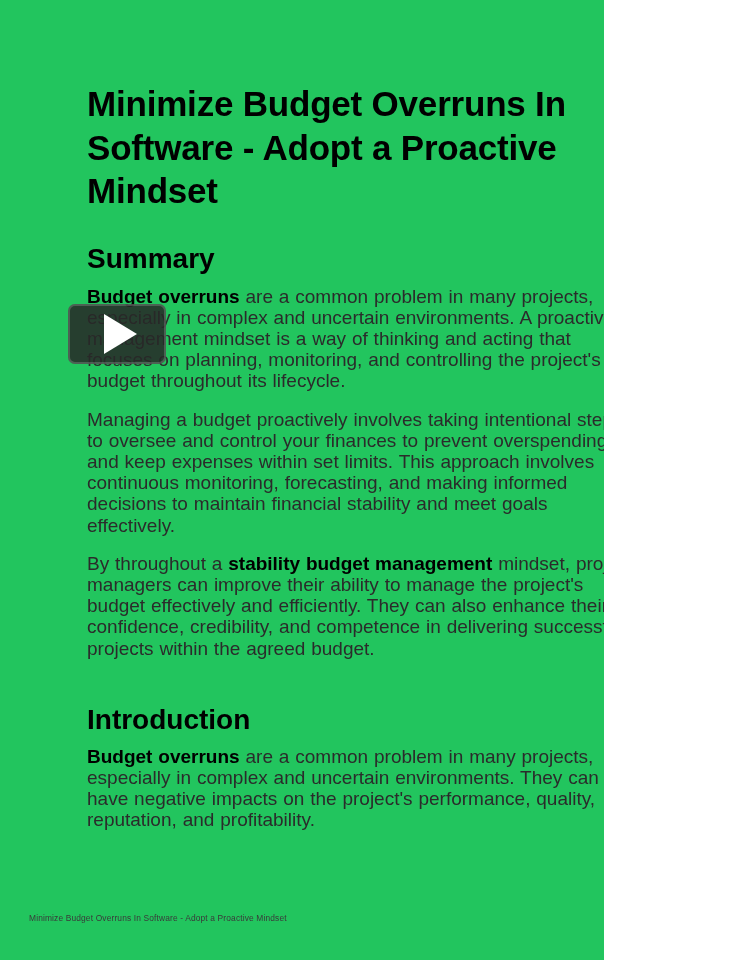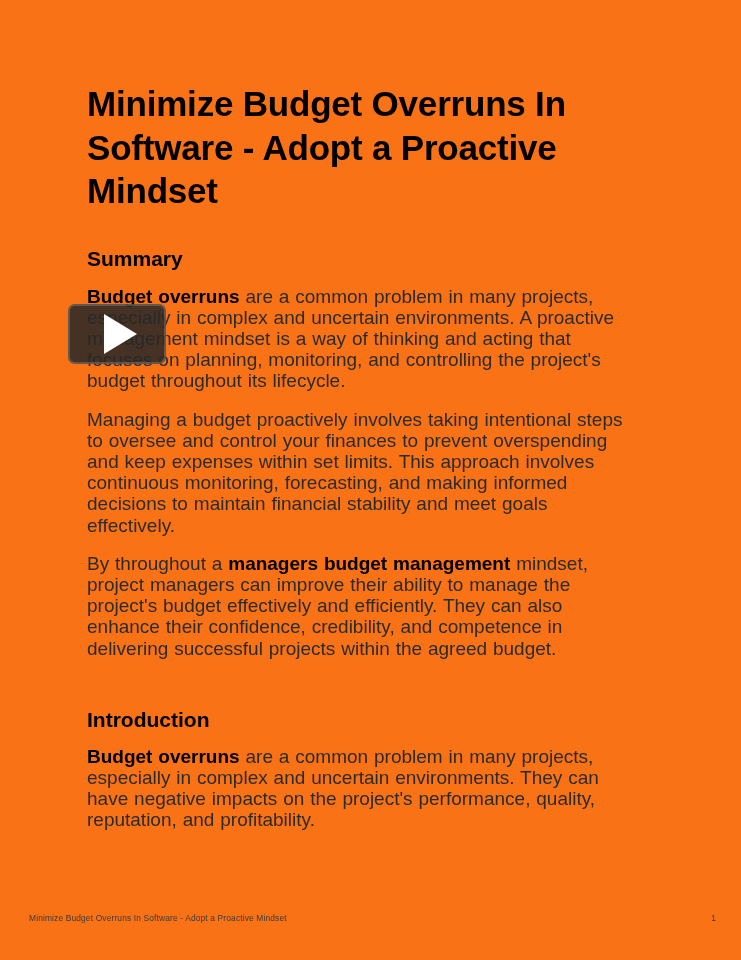--- a/index.html
+++ b/index.html
@@ -7,43 +7,43 @@
     margin: 0;
     padding: 0;
     background: #ffffff;
   }
   body {
     font-family: "Liberation Sans", sans-serif;
     -webkit-font-smoothing: antialiased;
   }
   #page {
     position: relative;
-    width: 741px;
+    width: 604px;
     height: 960px;
-    background: #f97316;
+    background: #22c55e;
     overflow: hidden;
     box-sizing: border-box;
   }
   #content {
     position: absolute;
     left: 87px;
     top: 82px;
     width: 554px;
   }
   .doc-title {
     font-size: 35px;
     line-height: 43.5px;
     font-weight: bold;
     color: #000000;
     letter-spacing: -0.2px;
     margin: 0 0 0 0;
     width: 510px;
   }
   .section-heading {
-    font-size: 21px;
+    font-size: 28px;
     line-height: 26px;
     font-weight: bold;
     color: #000000;
     margin: 0;
   }
   .h-summary { margin-top: 33px; }
   .h-intro { margin-top: 48px; }
   .body-par {
     font-size: 19px;
     line-height: 21.2px;
@@ -119,21 +119,21 @@
   <div id="content">
 
     <h1 class="doc-title">Minimize Budget Overruns In Software - Adopt a Proactive Mindset</h1>
 
     <h2 class="section-heading h-summary">Summary</h2>
 
     <p class="body-par p-first"><b>Budget overruns</b><span> are a common problem in many projects, especially in complex and uncertain environments. A proactive management mindset is a way of thinking and acting that focuses on planning, monitoring, and controlling the project's budget throughout its lifecycle.</span></p>
 
     <p class="body-par p-next">Managing a budget proactively involves taking intentional steps to oversee and control your finances to prevent overspending and keep expenses within set limits. This approach involves continuous monitoring, forecasting, and making informed decisions to maintain financial stability and meet goals effectively.</p>
 
-    <p class="body-par p-next"><span>By throughout a </span><b>managers budget management</b><span> mindset, project managers can improve their ability to manage the project's budget effectively and efficiently. They can also enhance their confidence, credibility, and competence in delivering successful projects within the agreed budget.</span></p>
+    <p class="body-par p-next"><span>By throughout a </span><b>stability budget management</b><span> mindset, project managers can improve their ability to manage the project's budget effectively and efficiently. They can also enhance their confidence, credibility, and competence in delivering successful projects within the agreed budget.</span></p>
 
     <h2 class="section-heading h-intro">Introduction</h2>
 
     <p class="body-par p-intro-first"><b>Budget overruns</b><span> are a common problem in many projects, especially in complex and uncertain environments. They can have negative impacts on the project's performance, quality, reputation, and profitability.</span></p>
 
   </div>
 
   <div id="play-overlay">
     <span class="tri"></span>
   </div>

